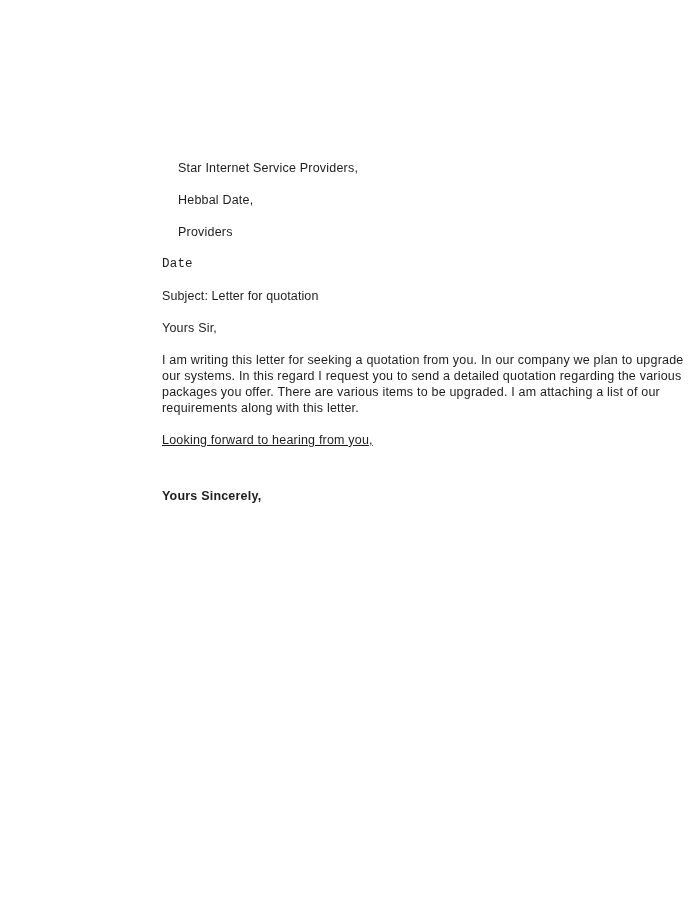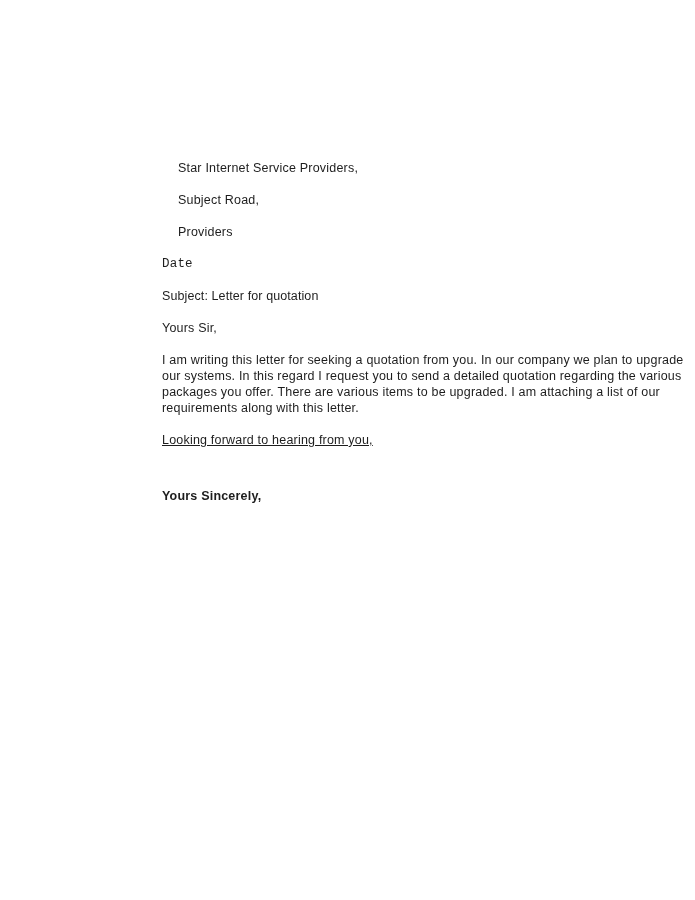--- a/index.html
+++ b/index.html
@@ -67,21 +67,21 @@
   }
 </style>
 </head>
 <body>
 
 <div class="page">
   <div class="letter">
 
     <div>
       <span class="address-line">Star Internet Service Providers,</span>
-      <span class="address-line">Subject Road,</span>
+      <span class="address-line">Hebbal Date,</span>
       <span class="address-line">Providers</span>
     </div>
 
     <span class="date-label">Date</span>
 
     <span class="subject-line">Subject: Letter for quotation</span>
 
     <span class="salutation">Yours Sir,</span>
 
     <p class="body-paragraph">I am writing this letter for seeking a quotation from you. In our company we plan to upgrade our systems. In this regard I request you to send a detailed quotation regarding the various packages you offer. There are various items to be upgraded. I am attaching a list of our requirements along with this letter.</p>

